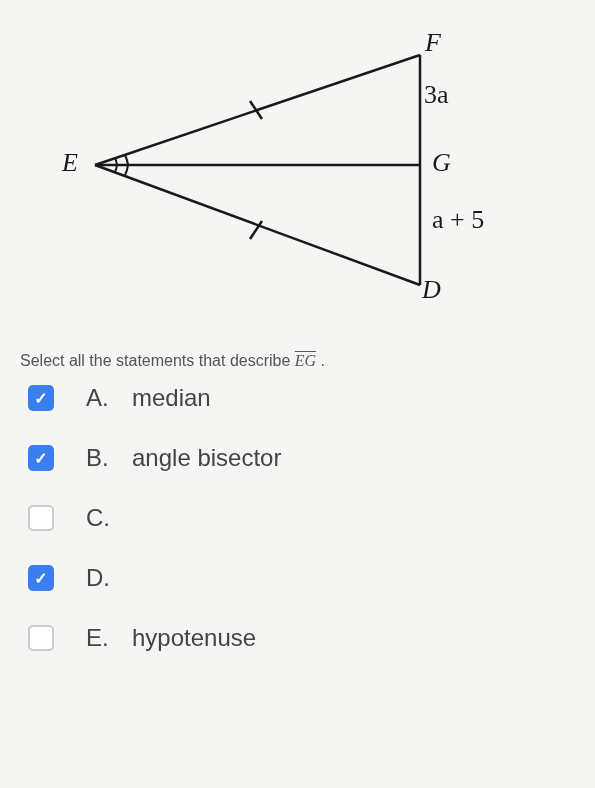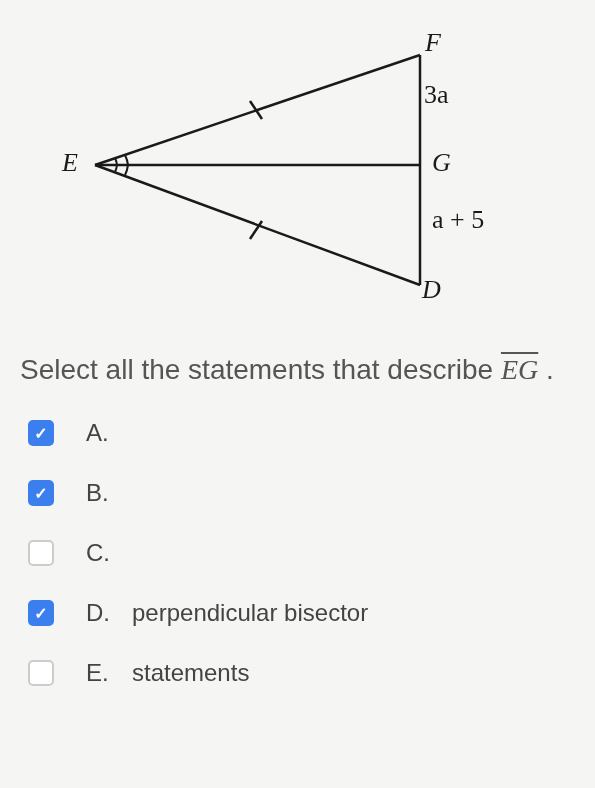--- a/index.html
+++ b/index.html
@@ -23,23 +23,23 @@
       margin-bottom: 30px;
     }
     .diagram-label {
       position: absolute;
       font-size: 26px;
       font-style: italic;
       font-family: 'Times New Roman', serif;
       color: #1a1a1a;
     }
     .question-text {
-      font-size: 28px;
+      font-size: 16px;
       color: #555;
-      margin-bottom: 30px;
+      margin-bottom: 12px;
       line-height: 1.4;
     }
     .overline {
       text-decoration: overline;
       font-style: italic;
       font-family: 'Times New Roman', serif;
     }
     .option-row {
       display: flex;
       align-items: center;
@@ -110,36 +110,37 @@
 <div class="question-text">
   <span>Select all the statements that describe </span><span class="overline">EG</span><span> .</span>
 </div>
 
 <div id="options-container">
     <div class="option-row">
       <div class="checkbox checked">
         <span class="checkmark">✓</span>
       </div>
       <span class="option-letter">A.</span>
+      <span class="option-text">median</span>
     </div>
     <div class="option-row">
       <div class="checkbox checked">
         <span class="checkmark">✓</span>
       </div>
       <span class="option-letter">B.</span>
+      <span class="option-text">angle bisector</span>
     </div>
     <div class="option-row">
       <div class="checkbox unchecked"></div>
       <span class="option-letter">C.</span>
     </div>
     <div class="option-row">
       <div class="checkbox checked">
         <span class="checkmark">✓</span>
       </div>
       <span class="option-letter">D.</span>
-      <span class="option-text">perpendicular bisector</span>
     </div>
     <div class="option-row">
       <div class="checkbox unchecked"></div>
       <span class="option-letter">E.</span>
-      <span class="option-text">statements</span>
+      <span class="option-text">hypotenuse</span>
     </div>
   </div>
 
 </body></html>

